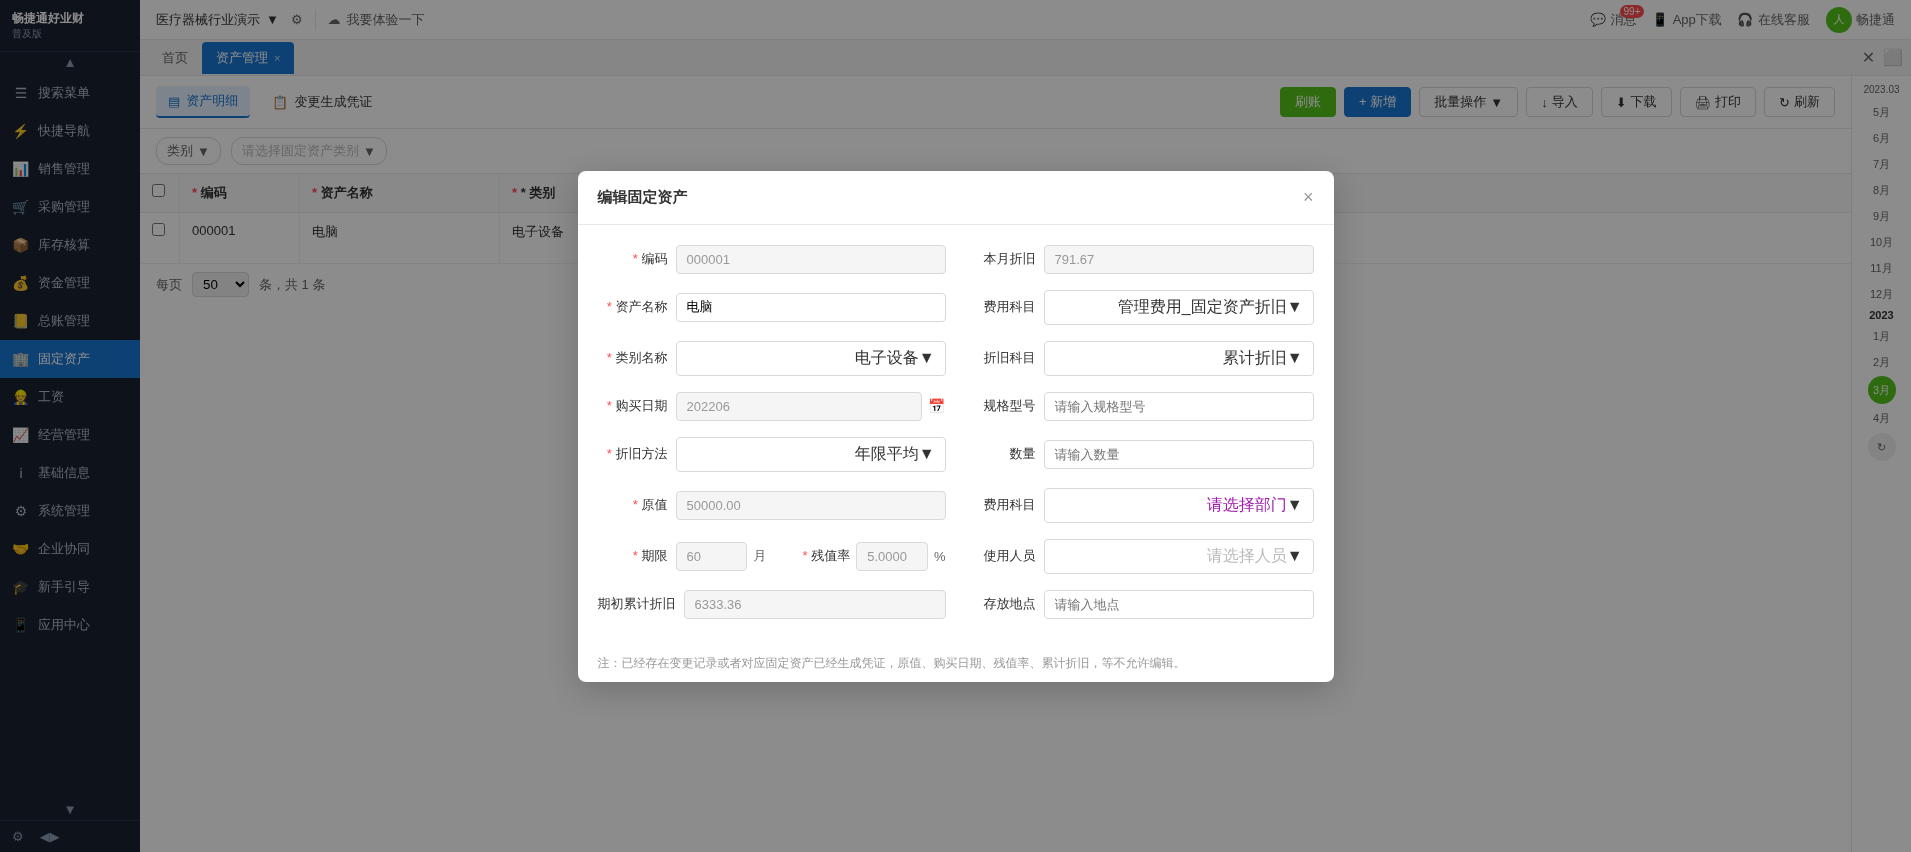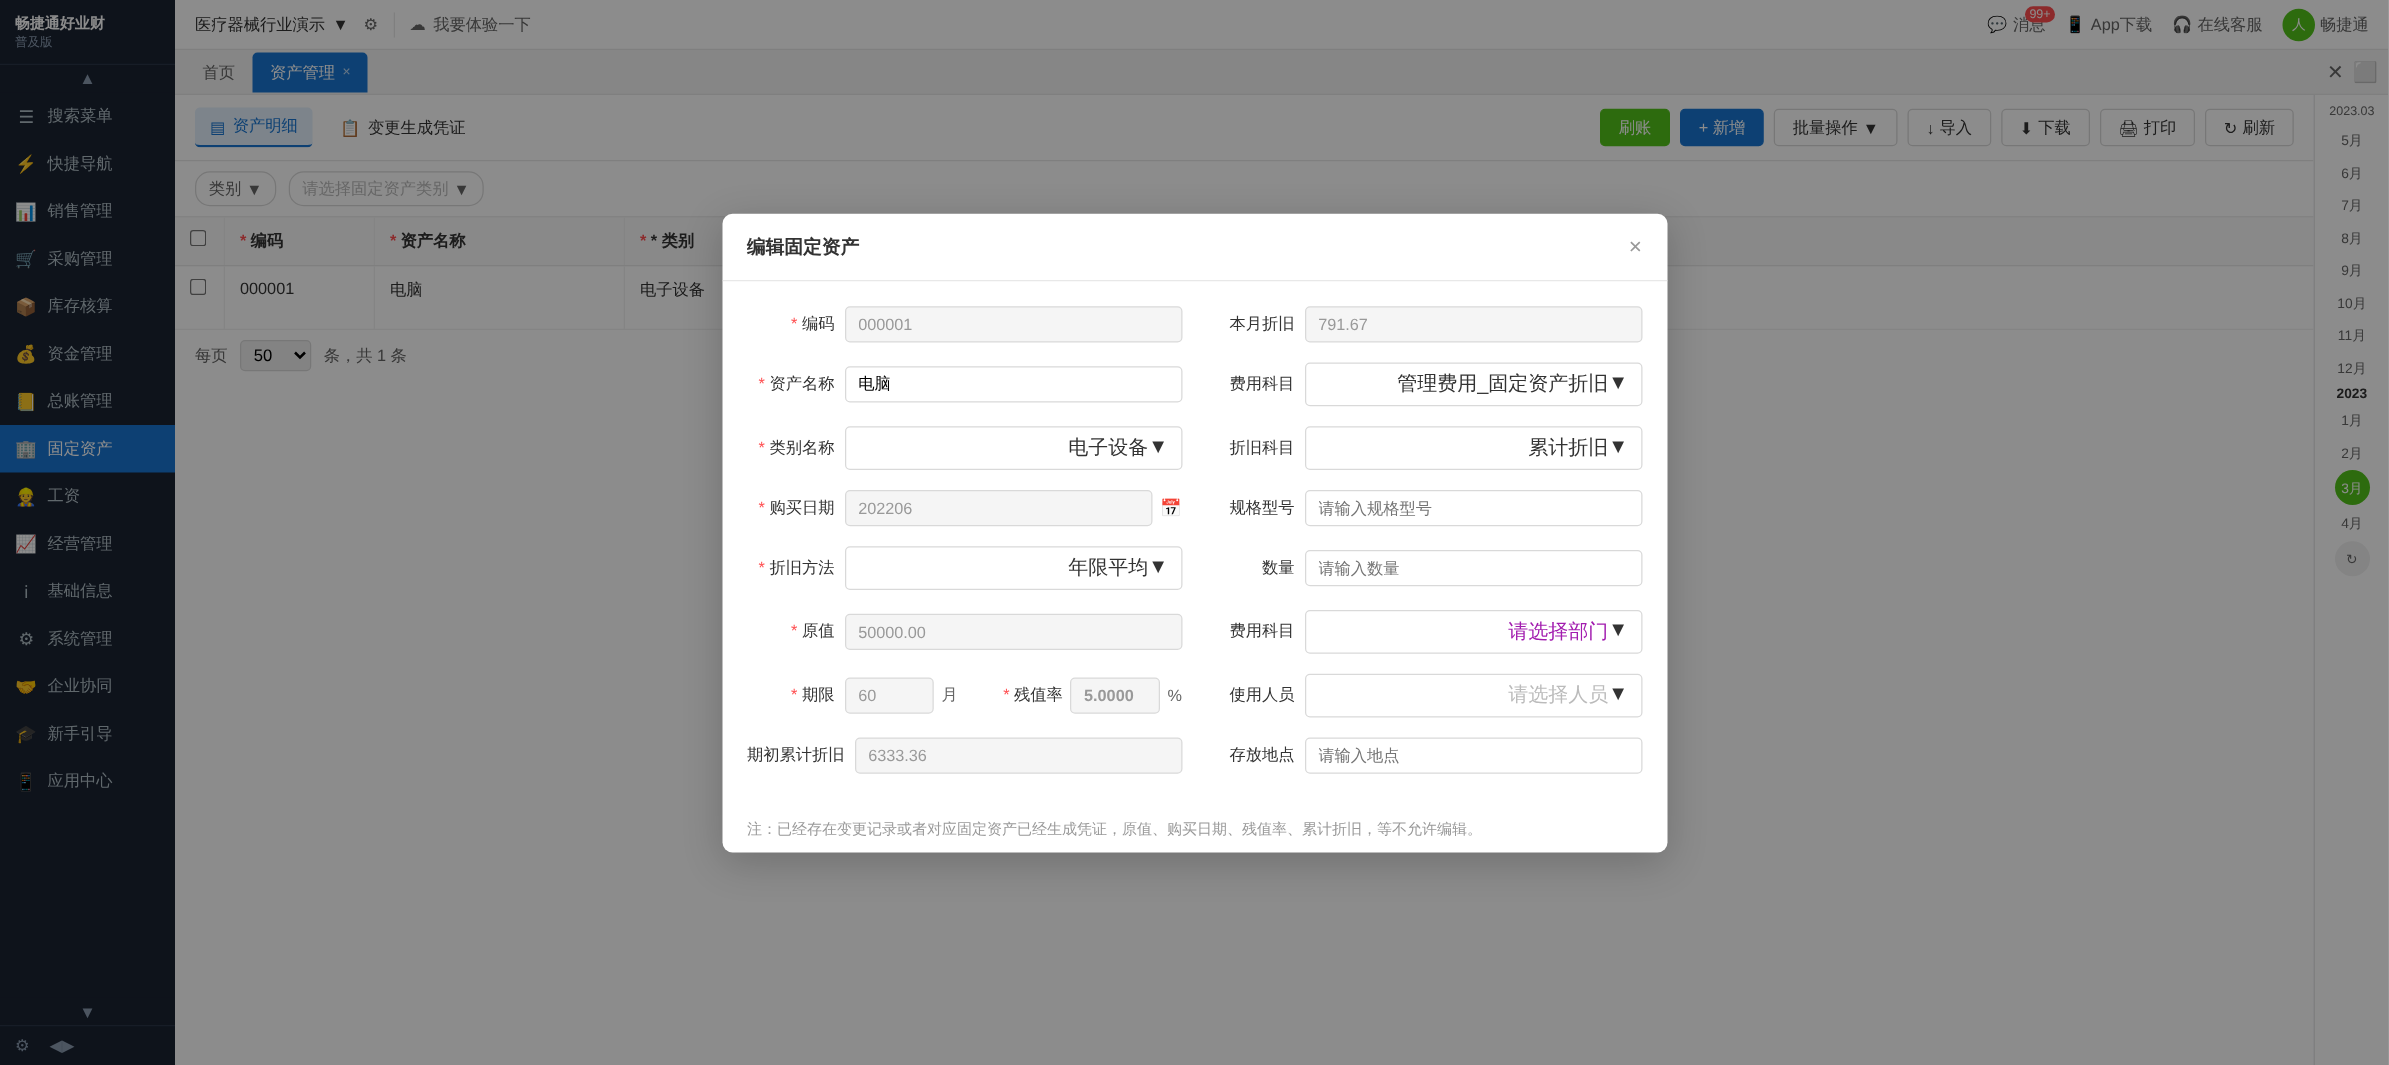--- a/index.html
+++ b/index.html
@@ -426,21 +426,21 @@
           </div>
         </div>
 
         <div class="dialog-row">
           <div class="form-field">
             <span class="form-label required">期限</span>
             <div class="form-input-group">
               <input class="form-input disabled" type="text" value="60" style="width: 60px;" readonly="">
               <span class="form-unit">月</span>
               <span class="form-label required" style="margin-left:8px;">残值率</span>
-              <input class="form-input disabled" type="text" value="5.0000" style="width: 70px; font-weight: bold;" readonly="">
+              <input class="form-input disabled" type="text" value="5.0000" style="width: 70px;" readonly="">
               <span class="form-unit">%</span>
             </div>
           </div>
           <div class="form-field">
             <span class="form-label">使用人员</span>
             <div class="form-select">
               <span style="color:#bbb;">请选择人员</span>
               <span>▼</span>
             </div>
           </div>

